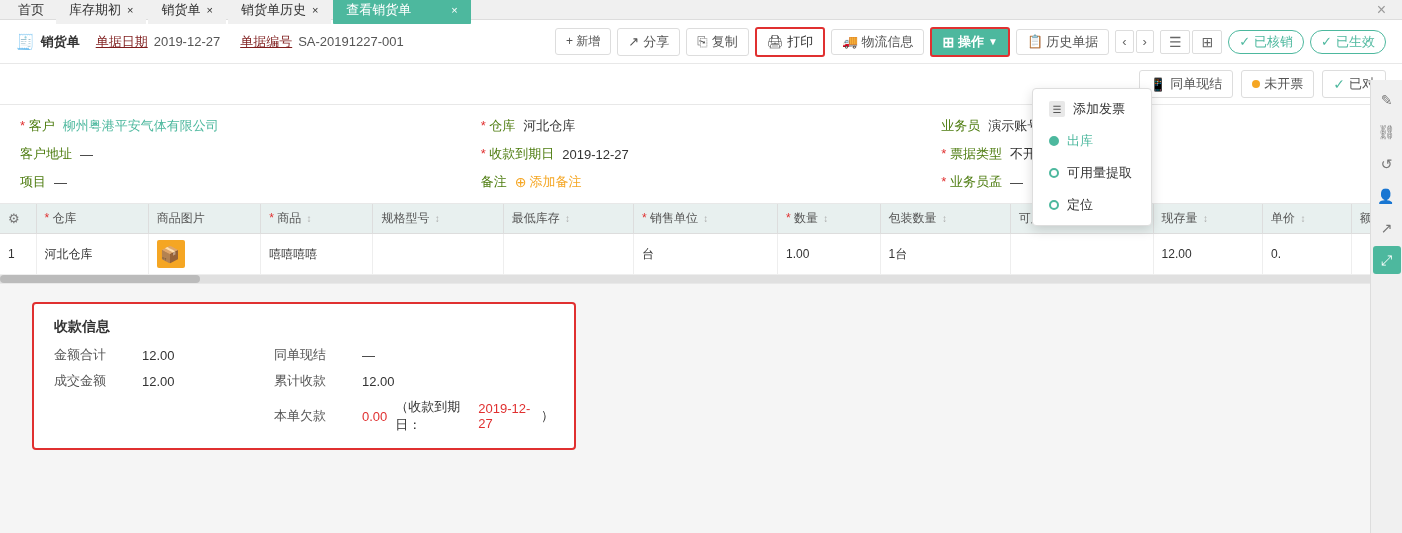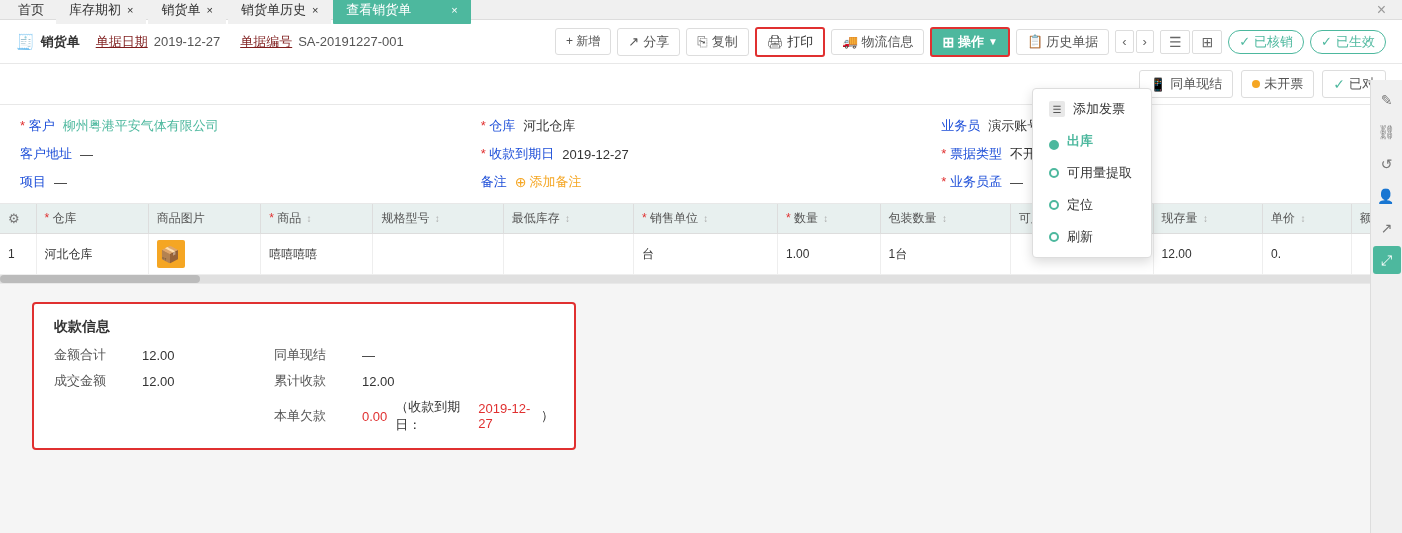--- a/index.html
+++ b/index.html
@@ -61,21 +61,21 @@
     .btn-toolbar .dot { width: 8px; height: 8px; border-radius: 50%; display: inline-block; }
     .dot-orange { background: #f5a623; }
     .check-icon { color: #4db89e; font-size: 14px; }
 
     
     .form-area {
       background: #fff; padding: 12px 20px; display: grid;
       grid-template-columns: 1fr 1fr 1fr; gap: 10px 20px; border-bottom: 1px solid #e8e8e8;
     }
     .form-row { display: flex; align-items: center; gap: 8px; }
-    .form-label { color: #1d4ed8; white-space: nowrap; }
+    .form-label { color: #4d7c0f; white-space: nowrap; }
     .form-label.required::before { content: "* "; color: #e03030; }
     .form-value { color: #333; }
     .form-value.link { color: #4db89e; cursor: pointer; }
     .add-note-btn { color: #f5a623; cursor: pointer; display: flex; align-items: center; gap: 3px; }
 
     
     .table-container { background: #fff; overflow: auto; border-bottom: 1px solid #e8e8e8; }
     table { width: 100%; border-collapse: collapse; }
     thead tr { background: #e8f0ef; }
     thead th {
@@ -365,35 +365,31 @@
   </div>
 </div>
 
 <div class="dropdown-menu">
   <div class="dropdown-menu-item">
     <div style="width:16px;height:16px;background:#e8e8e8;border-radius:2px;display:flex;align-items:center;justify-content:center;">
       <span style="font-size:10px;color:#555;">☰</span>
     </div>
     <span>添加发票</span>
   </div>
-  <div class="dropdown-menu-item" style="color:#4db89e; font-weight:700;align-items:flex-end;">
+  <div class="dropdown-menu-item" style="color:#4db89e; font-weight:400;">
     <div class="menu-dot-teal"></div>
     <span>出库</span>
   </div>
   <div class="dropdown-menu-item">
     <div class="menu-dot-blue"></div>
     <span>可用量提取</span>
   </div>
   <div class="dropdown-menu-item">
     <div class="menu-dot-blue"></div>
     <span>定位</span>
-  </div>
-  <div class="dropdown-menu-item">
-    <div class="menu-dot-blue"></div>
-    <span>刷新</span>
   </div>
 </div>
 
 <div class="right-sidebar">
   <div class="sidebar-icon">✎</div>
   <div class="sidebar-icon">⛓</div>
   <div class="sidebar-icon">↺</div>
   <div class="sidebar-icon">👤</div>
   <div class="sidebar-icon">↗</div>
   <div class="sidebar-icon active">⤢</div>

